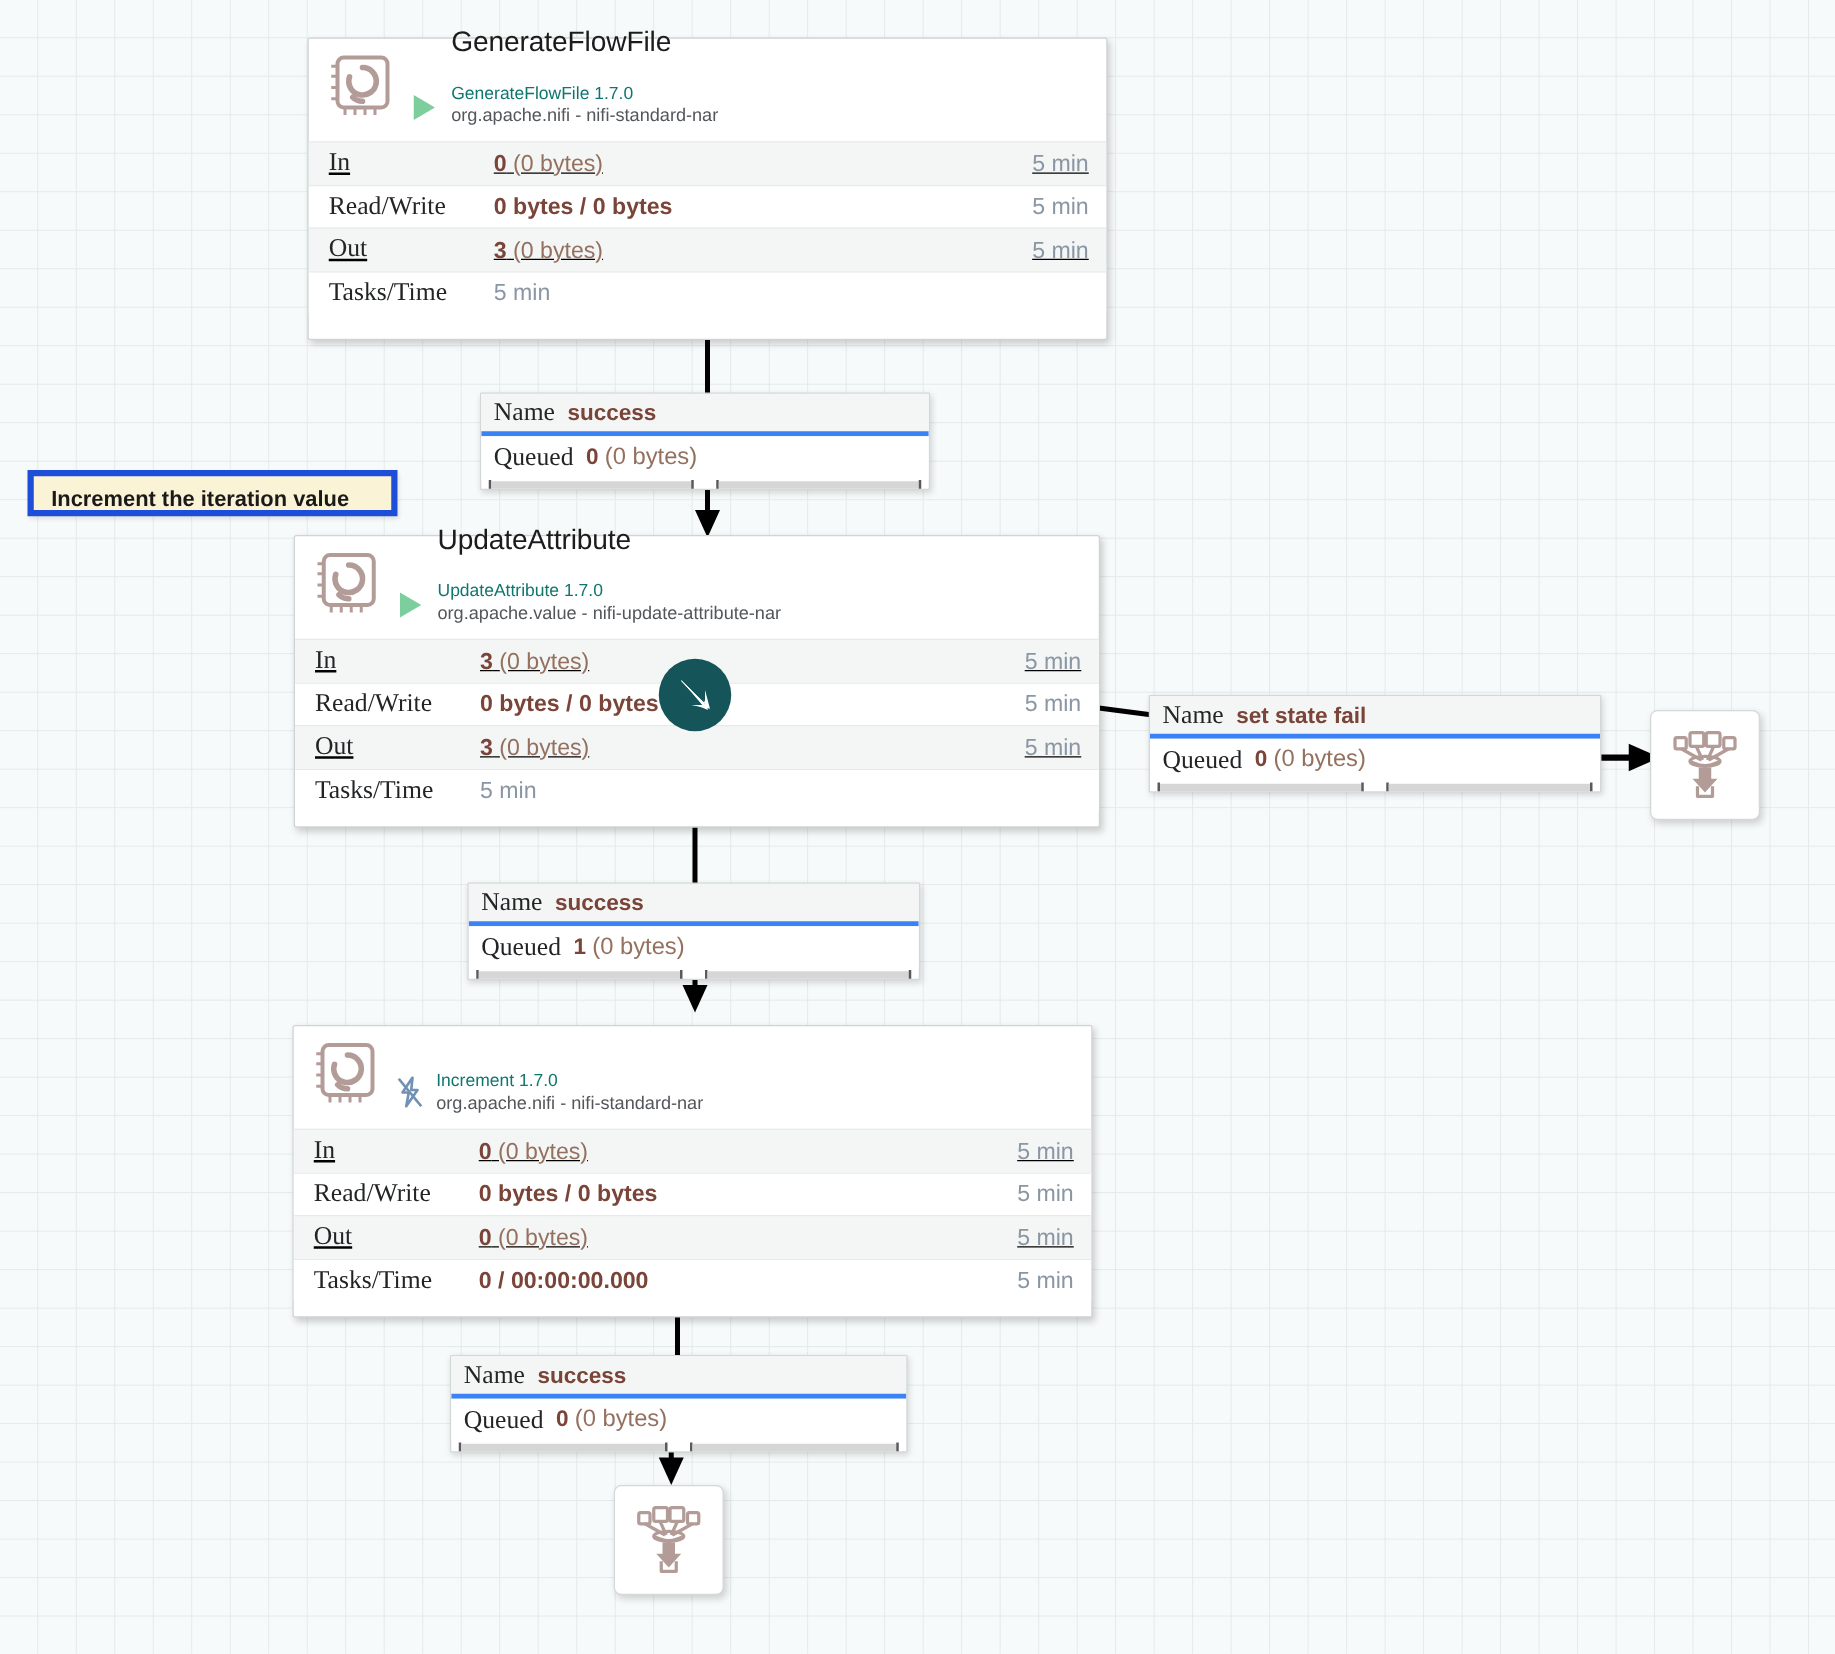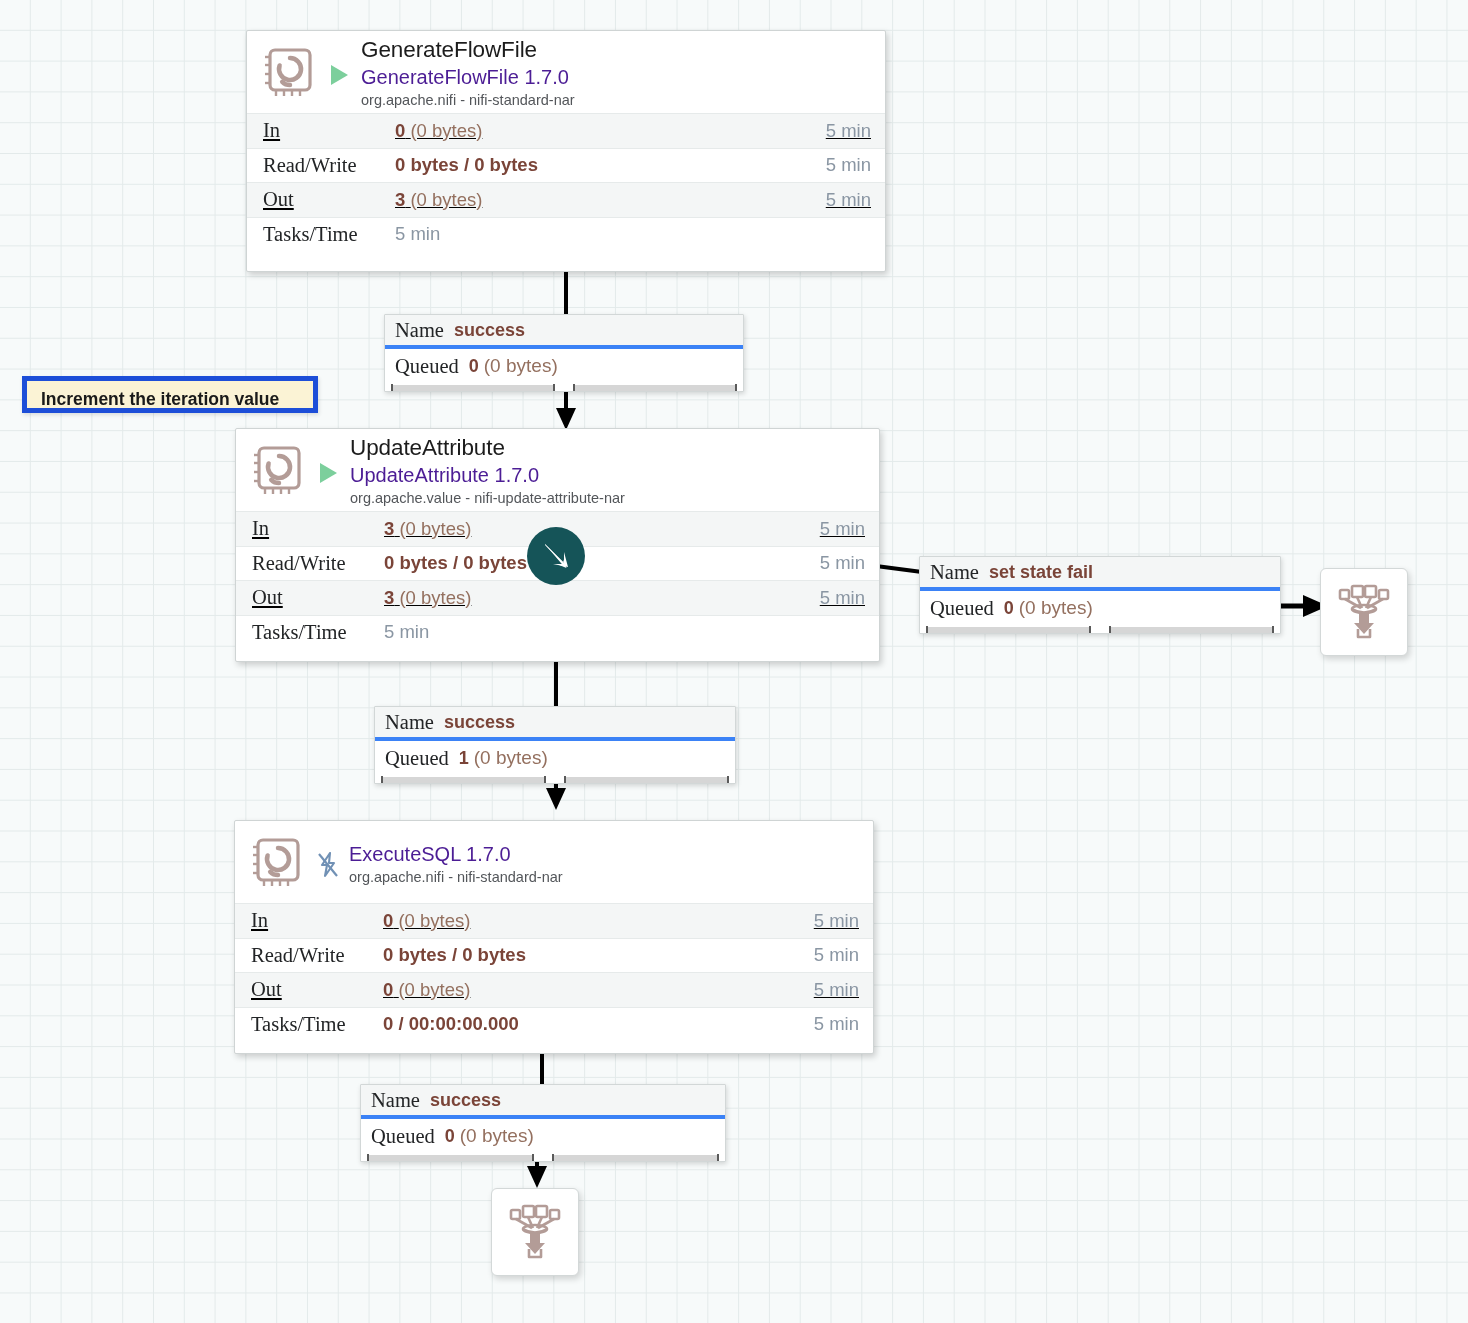--- a/index.html
+++ b/index.html
@@ -21,34 +21,34 @@
   .processor{
     position:absolute;
     background:#ffffff;
     border:1px solid #cfd4d4;
     border-radius:2px;
     box-shadow:2px 3px 6px rgba(0,0,0,0.18);
     box-sizing:border-box;
   }
   .proc-head{
     display:flex;
-    align-items:center;
+    align-items:flex-end;
     padding:13px 10px 11px 14px;
     height:82px;
     box-sizing:border-box;
   }
   .chip-icon{flex:0 0 auto;margin-right:10px;margin-top:2px;}
   .run-icon{flex:0 0 auto;margin-right:12px;margin-top:7px;width:20px;}
   .proc-titles{flex:1 1 auto;min-width:0;line-height:1.16;}
   .proc-name{
     font-size:22.5px;color:#1c1c1c;font-family:"Liberation Sans",sans-serif;
     white-space:nowrap;letter-spacing:-0.1px;
   }
   .proc-type{
-    font-size:20px;color:#4c1d95;margin-top:2px;white-space:nowrap;
+    font-size:14px;color:#0f766e;margin-top:19px;white-space:nowrap;
   }
   .proc-bundle{
     font-size:14.5px;color:#53565a;margin-top:3px;white-space:nowrap;
   }
   .stat-row{
     display:flex;align-items:center;
     height:34.5px;
     border-top:1px solid #e6eaea;
     padding:0 14px 0 16px;
     box-sizing:border-box;
@@ -401,21 +401,21 @@
           </g>
         </svg>
       </span>
       <span class="run-icon">
         <svg width="22" height="26" viewBox="0 0 22 26">
           <path d="M13 1 L5 13 L10 13 L8 24 L17 11 L12 11 Z" fill="none" stroke="#7191b5" stroke-width="2.1" stroke-linejoin="round"></path>
           <line x1="2" y1="2" x2="20" y2="24" stroke="#7191b5" stroke-width="2.2"></line>
         </svg>
       </span>
       <span class="proc-titles">
-        <div class="proc-type">ExecuteSQL 1.7.0</div>
+        <div class="proc-type">Increment 1.7.0</div>
         <div class="proc-bundle">org.apache.nifi - nifi-standard-nar</div>
       </span>
     </div>
     <div class="stat-row shade">
       <span class="stat-label">In</span>
       <span class="stat-val"><b>0</b> <span class="dim">(0 bytes)</span></span>
       <span class="stat-time">5 min</span>
     </div>
     <div class="stat-row plain">
       <span class="stat-label">Read/Write</span>

